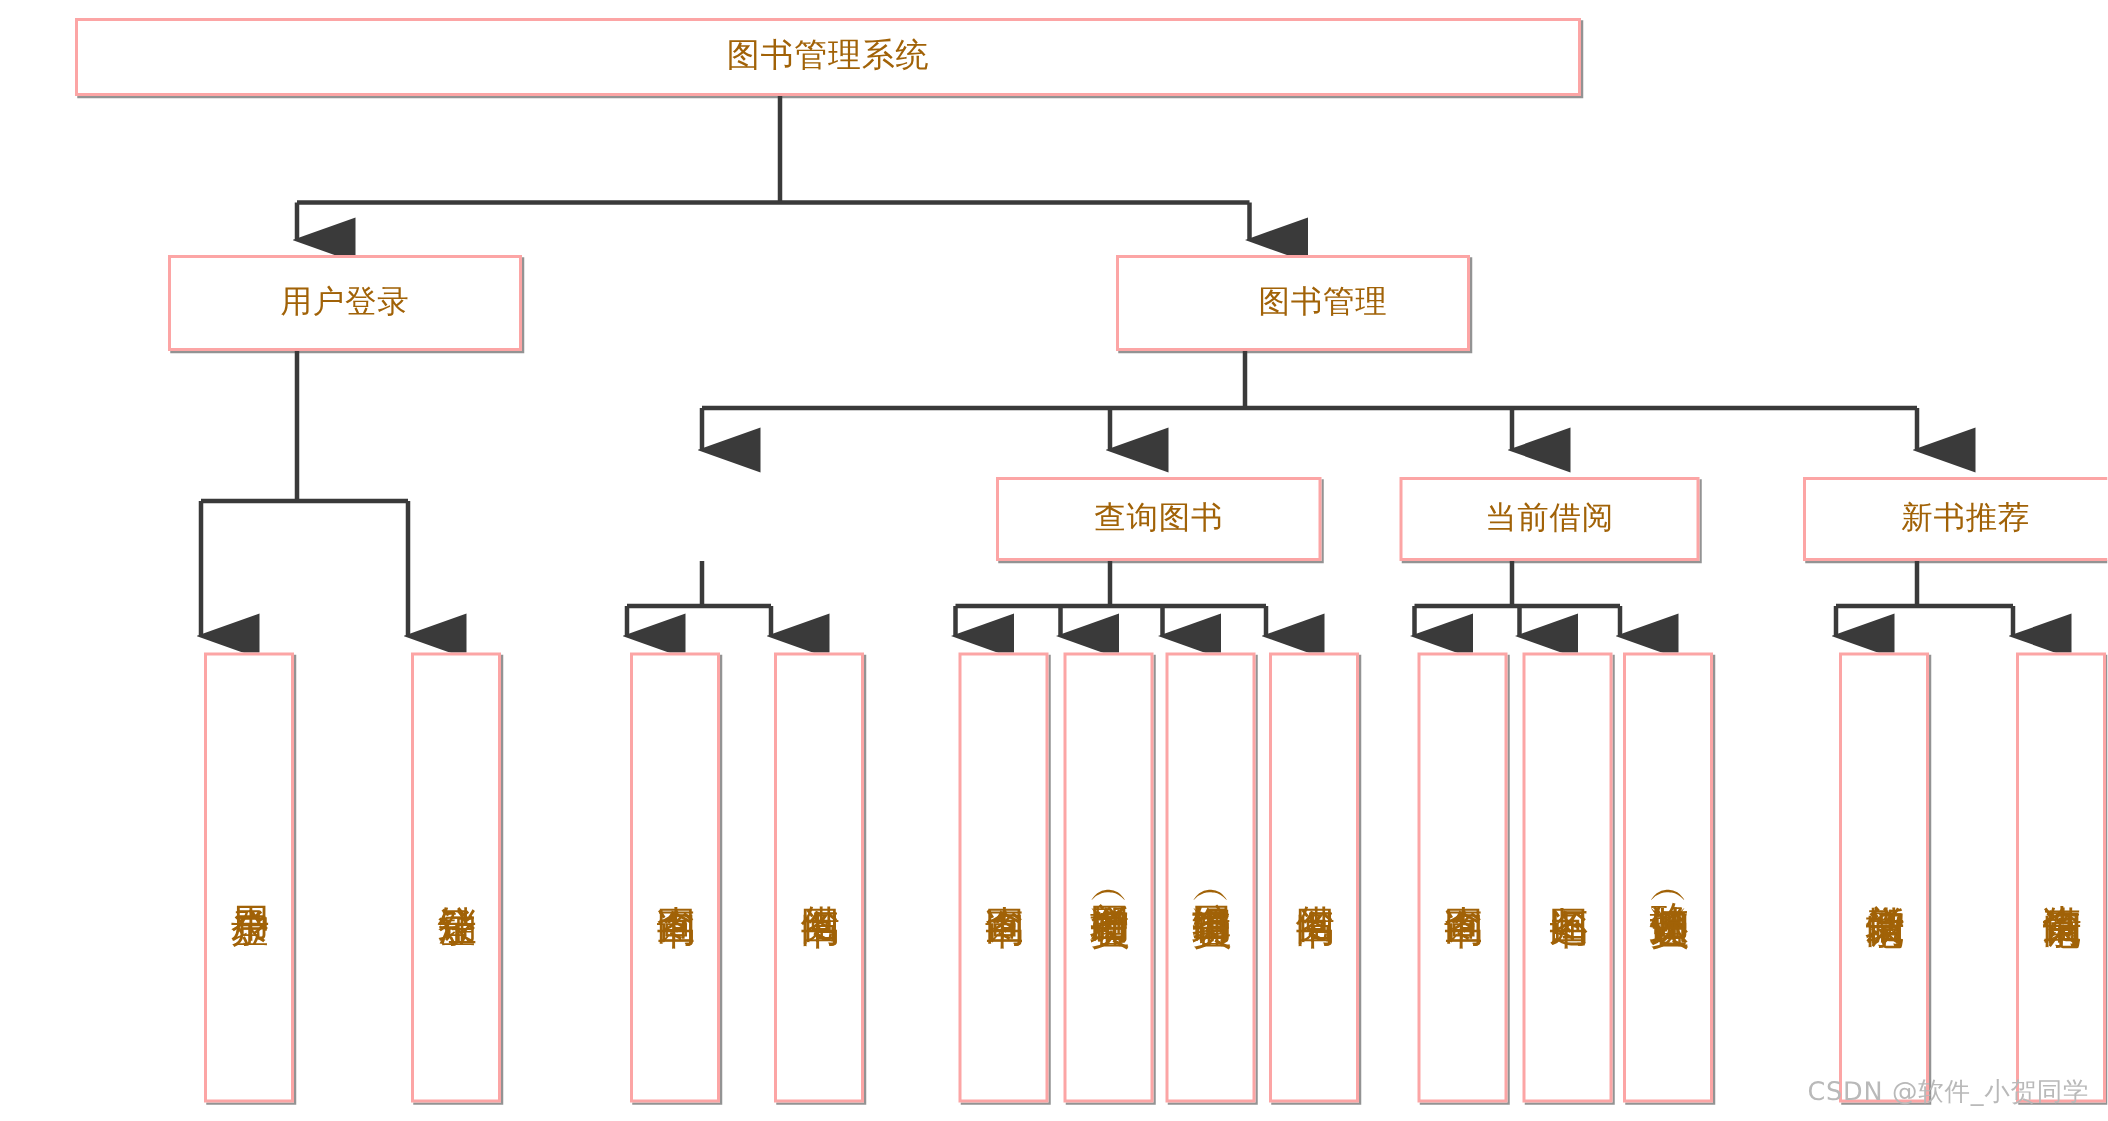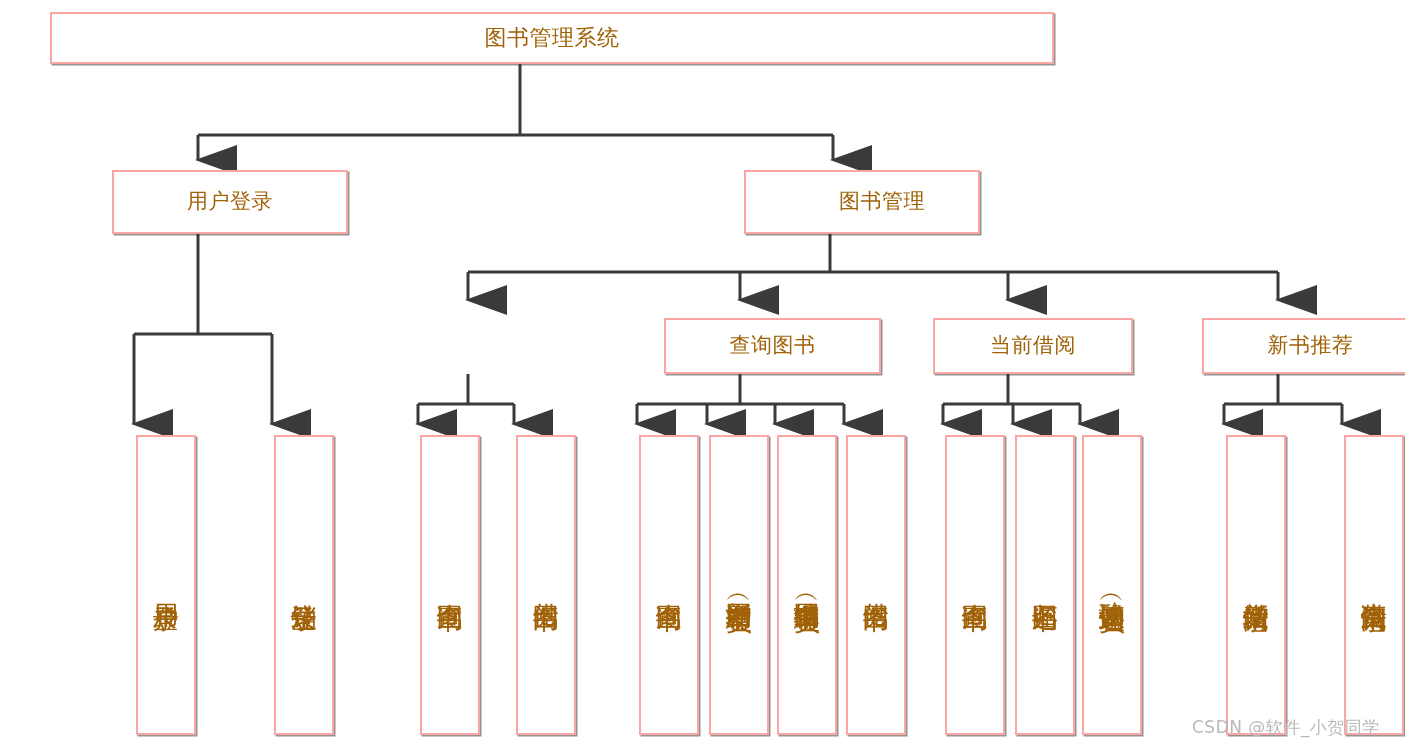--- a/index.html
+++ b/index.html
@@ -61,20 +61,21 @@
     line-height: 1.02;
     letter-spacing: 1px;
     max-height: 100%;
   }
   .watermark {
     position: absolute;
     font-size: 17px;
     color: #b9b9b9;
     white-space: nowrap;
     letter-spacing: 0.5px;
+    margin-left: 13px;
   }
 </style>
 </head>
 <body>
 
 <div id="canvas">
 
   <svg id="wires" viewBox="0 0 1405 747">
     <defs>
       <marker id="arrow" viewBox="0 0 12 14" refX="6" refY="13" markerWidth="12" markerHeight="14" orient="auto-start-reverse">

